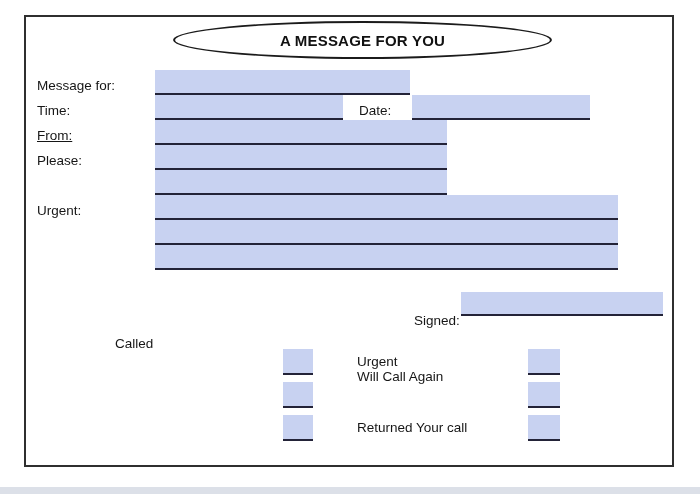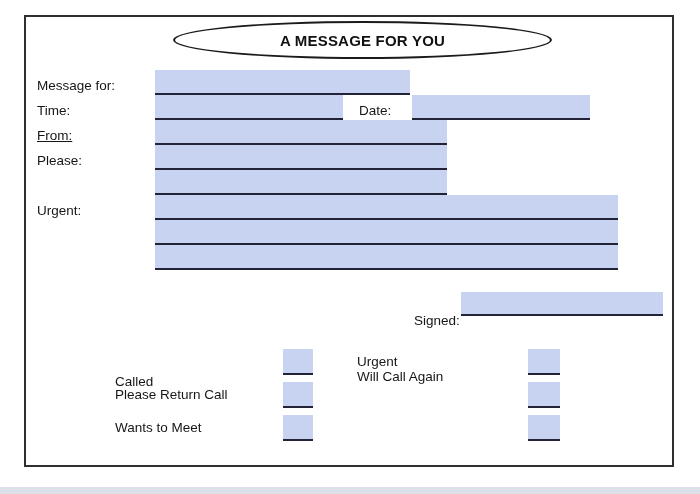--- a/index.html
+++ b/index.html
@@ -109,32 +109,31 @@
   <span class="lbl" style="left:37px; top:202px;">Urgent:</span>
   <div class="msg-block">
     <div class="msg-line"></div>
     <div class="msg-line"></div>
     <div class="msg-line"></div>
   </div>
 
   <span class="lbl" style="left:414px; top:312px;">Signed:</span>
   <div class="field" style="left:461px; top:292px; width:202px; height:24px;"></div>
 
-  <span class="lbl" style="left:115px; top:373px;">Called</span>
+  <span class="lbl" style="left:115px; top:335px;">Called</span>
   <div class="checkbox" style="left:283px; top:349px; width:30px; height:26px;"></div>
 
-  <span class="lbl" style="left:115px; top:386px;">Please Return Call</span>
   <div class="checkbox" style="left:283px; top:382px; width:30px; height:26px;"></div>
 
-  <span class="lbl" style="left:115px; top:419px;">Wants to Meet</span>
   <div class="checkbox" style="left:283px; top:415px; width:30px; height:26px;"></div>
 
   <span class="lbl" style="left:357px; top:353px;">Urgent</span>
   <div class="checkbox" style="left:528px; top:349px; width:32px; height:26px;"></div>
 
   <span class="lbl" style="left:357px; top:368px;">Will Call Again</span>
   <div class="checkbox" style="left:528px; top:382px; width:32px; height:26px;"></div>
 
+  <span class="lbl" style="left:357px; top:419px;">Returned Your call</span>
   <div class="checkbox" style="left:528px; top:415px; width:32px; height:26px;"></div>
 
   <div class="bottom-strip"></div>
 
 </div>
 
 </body></html>

